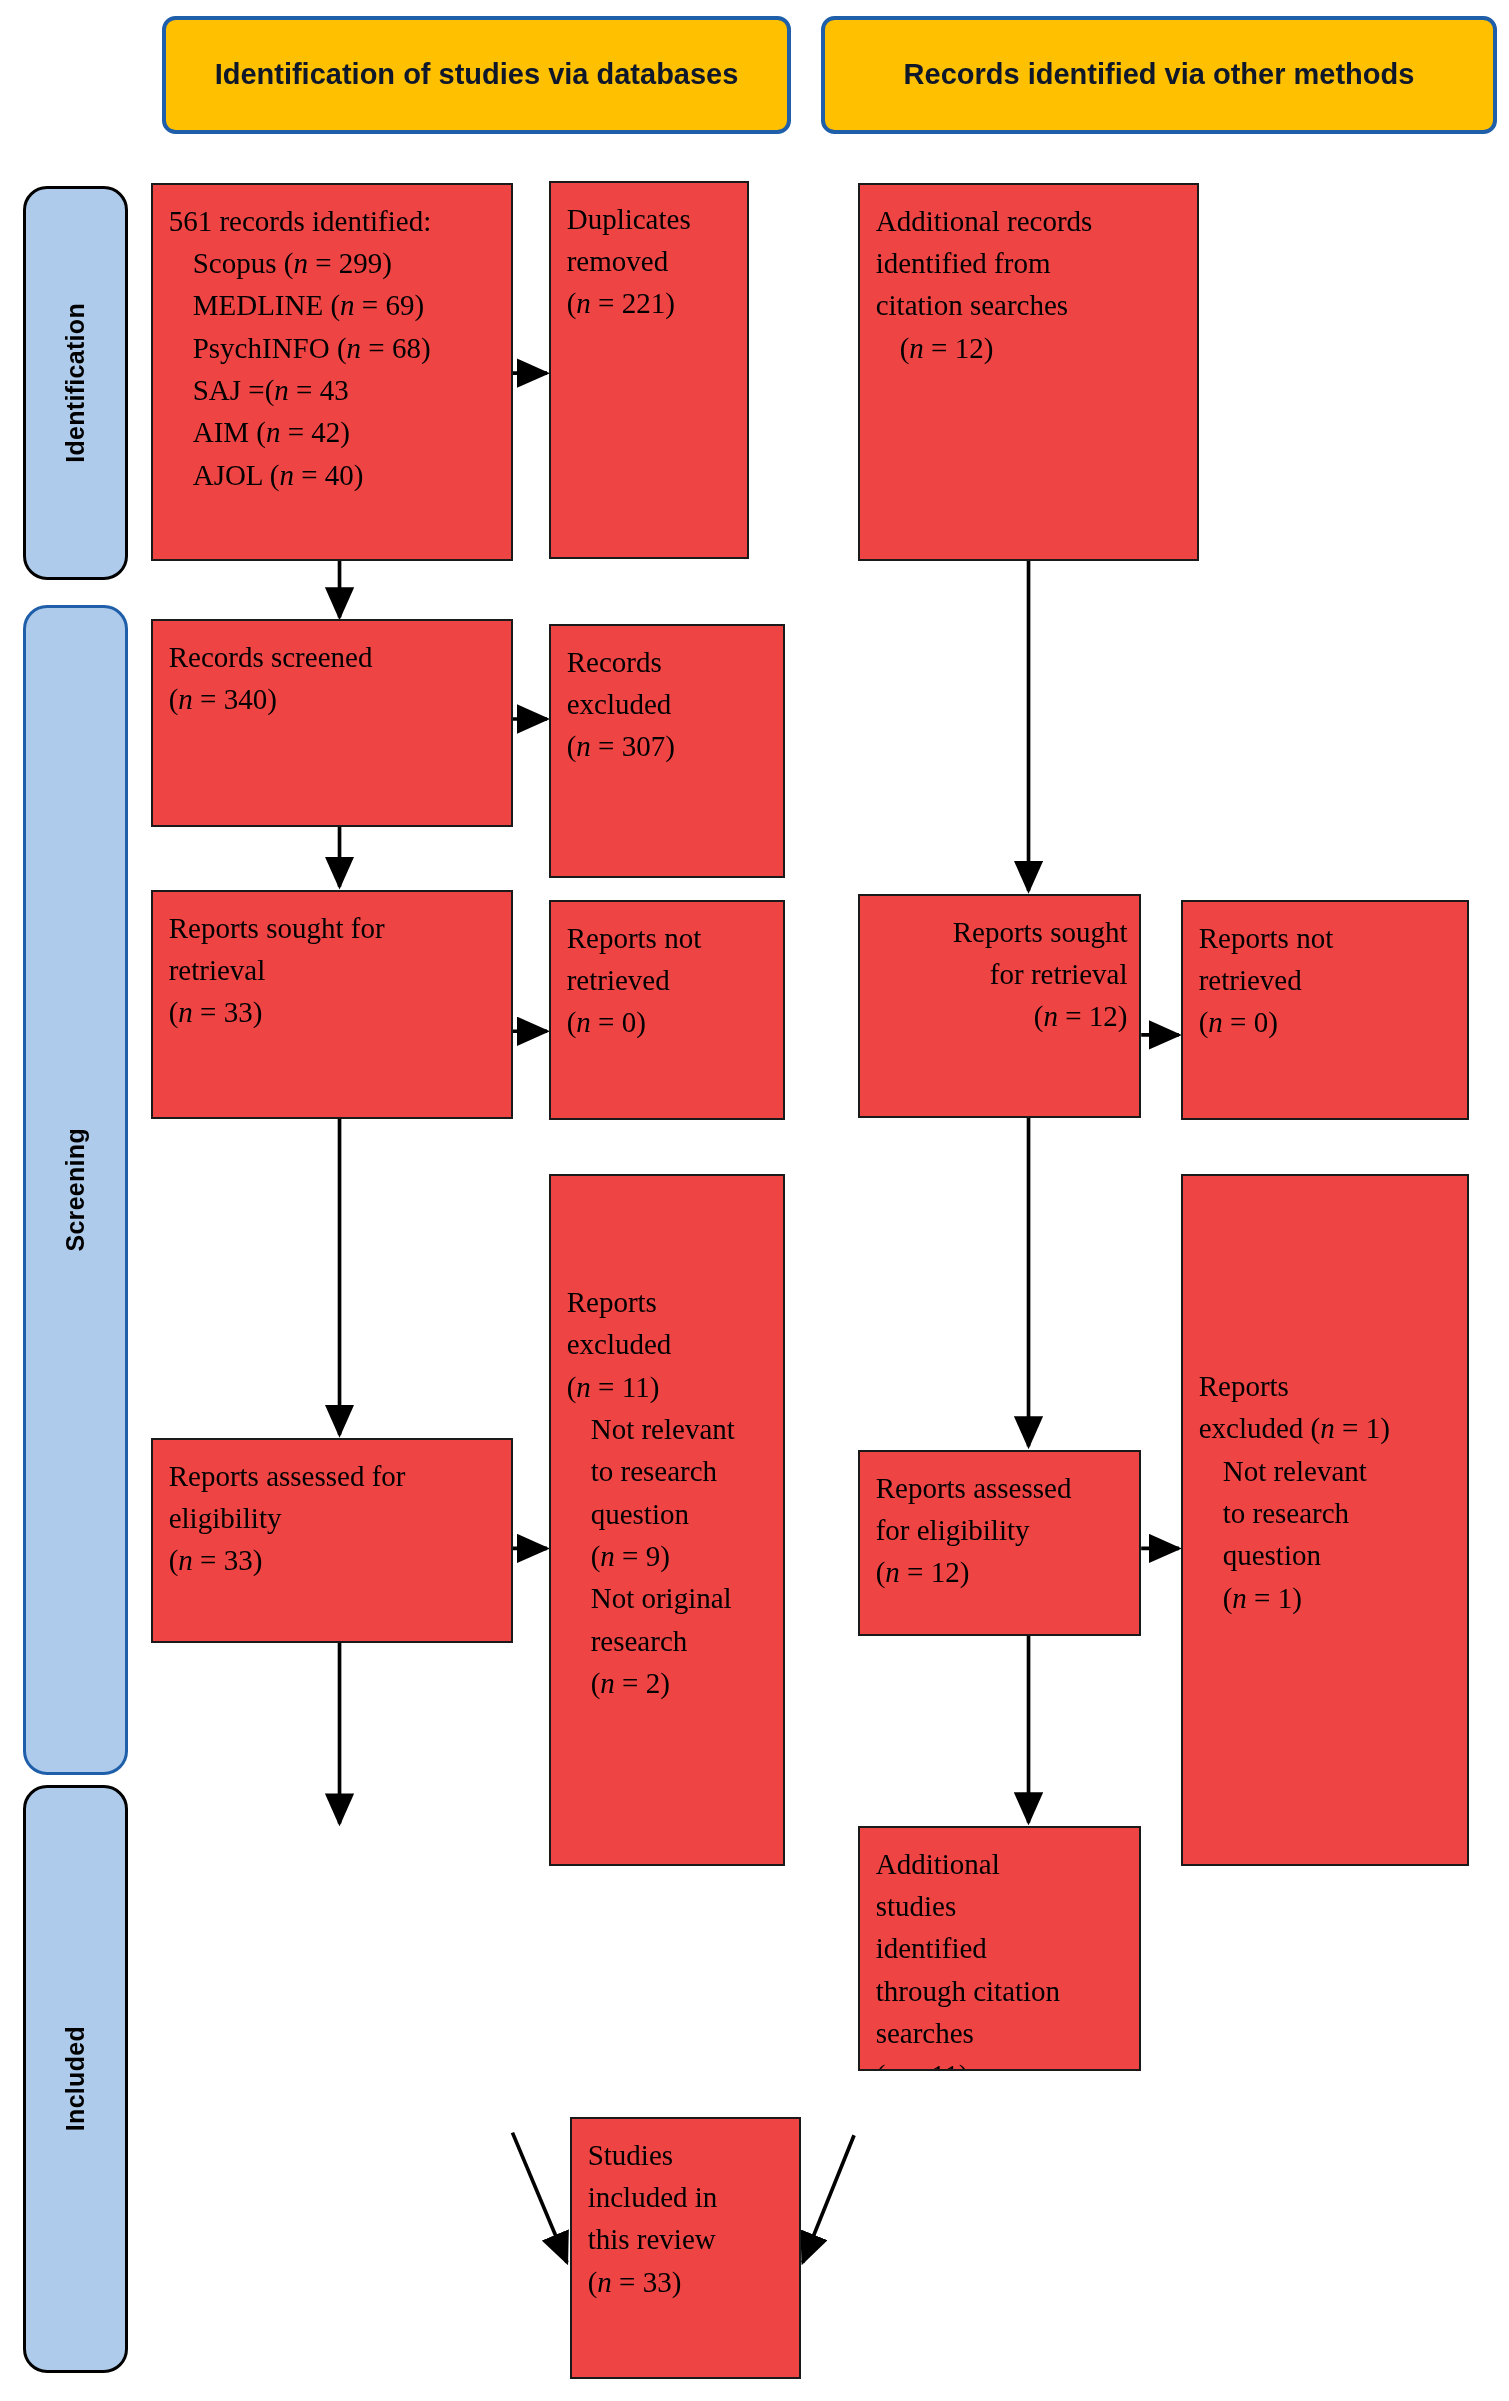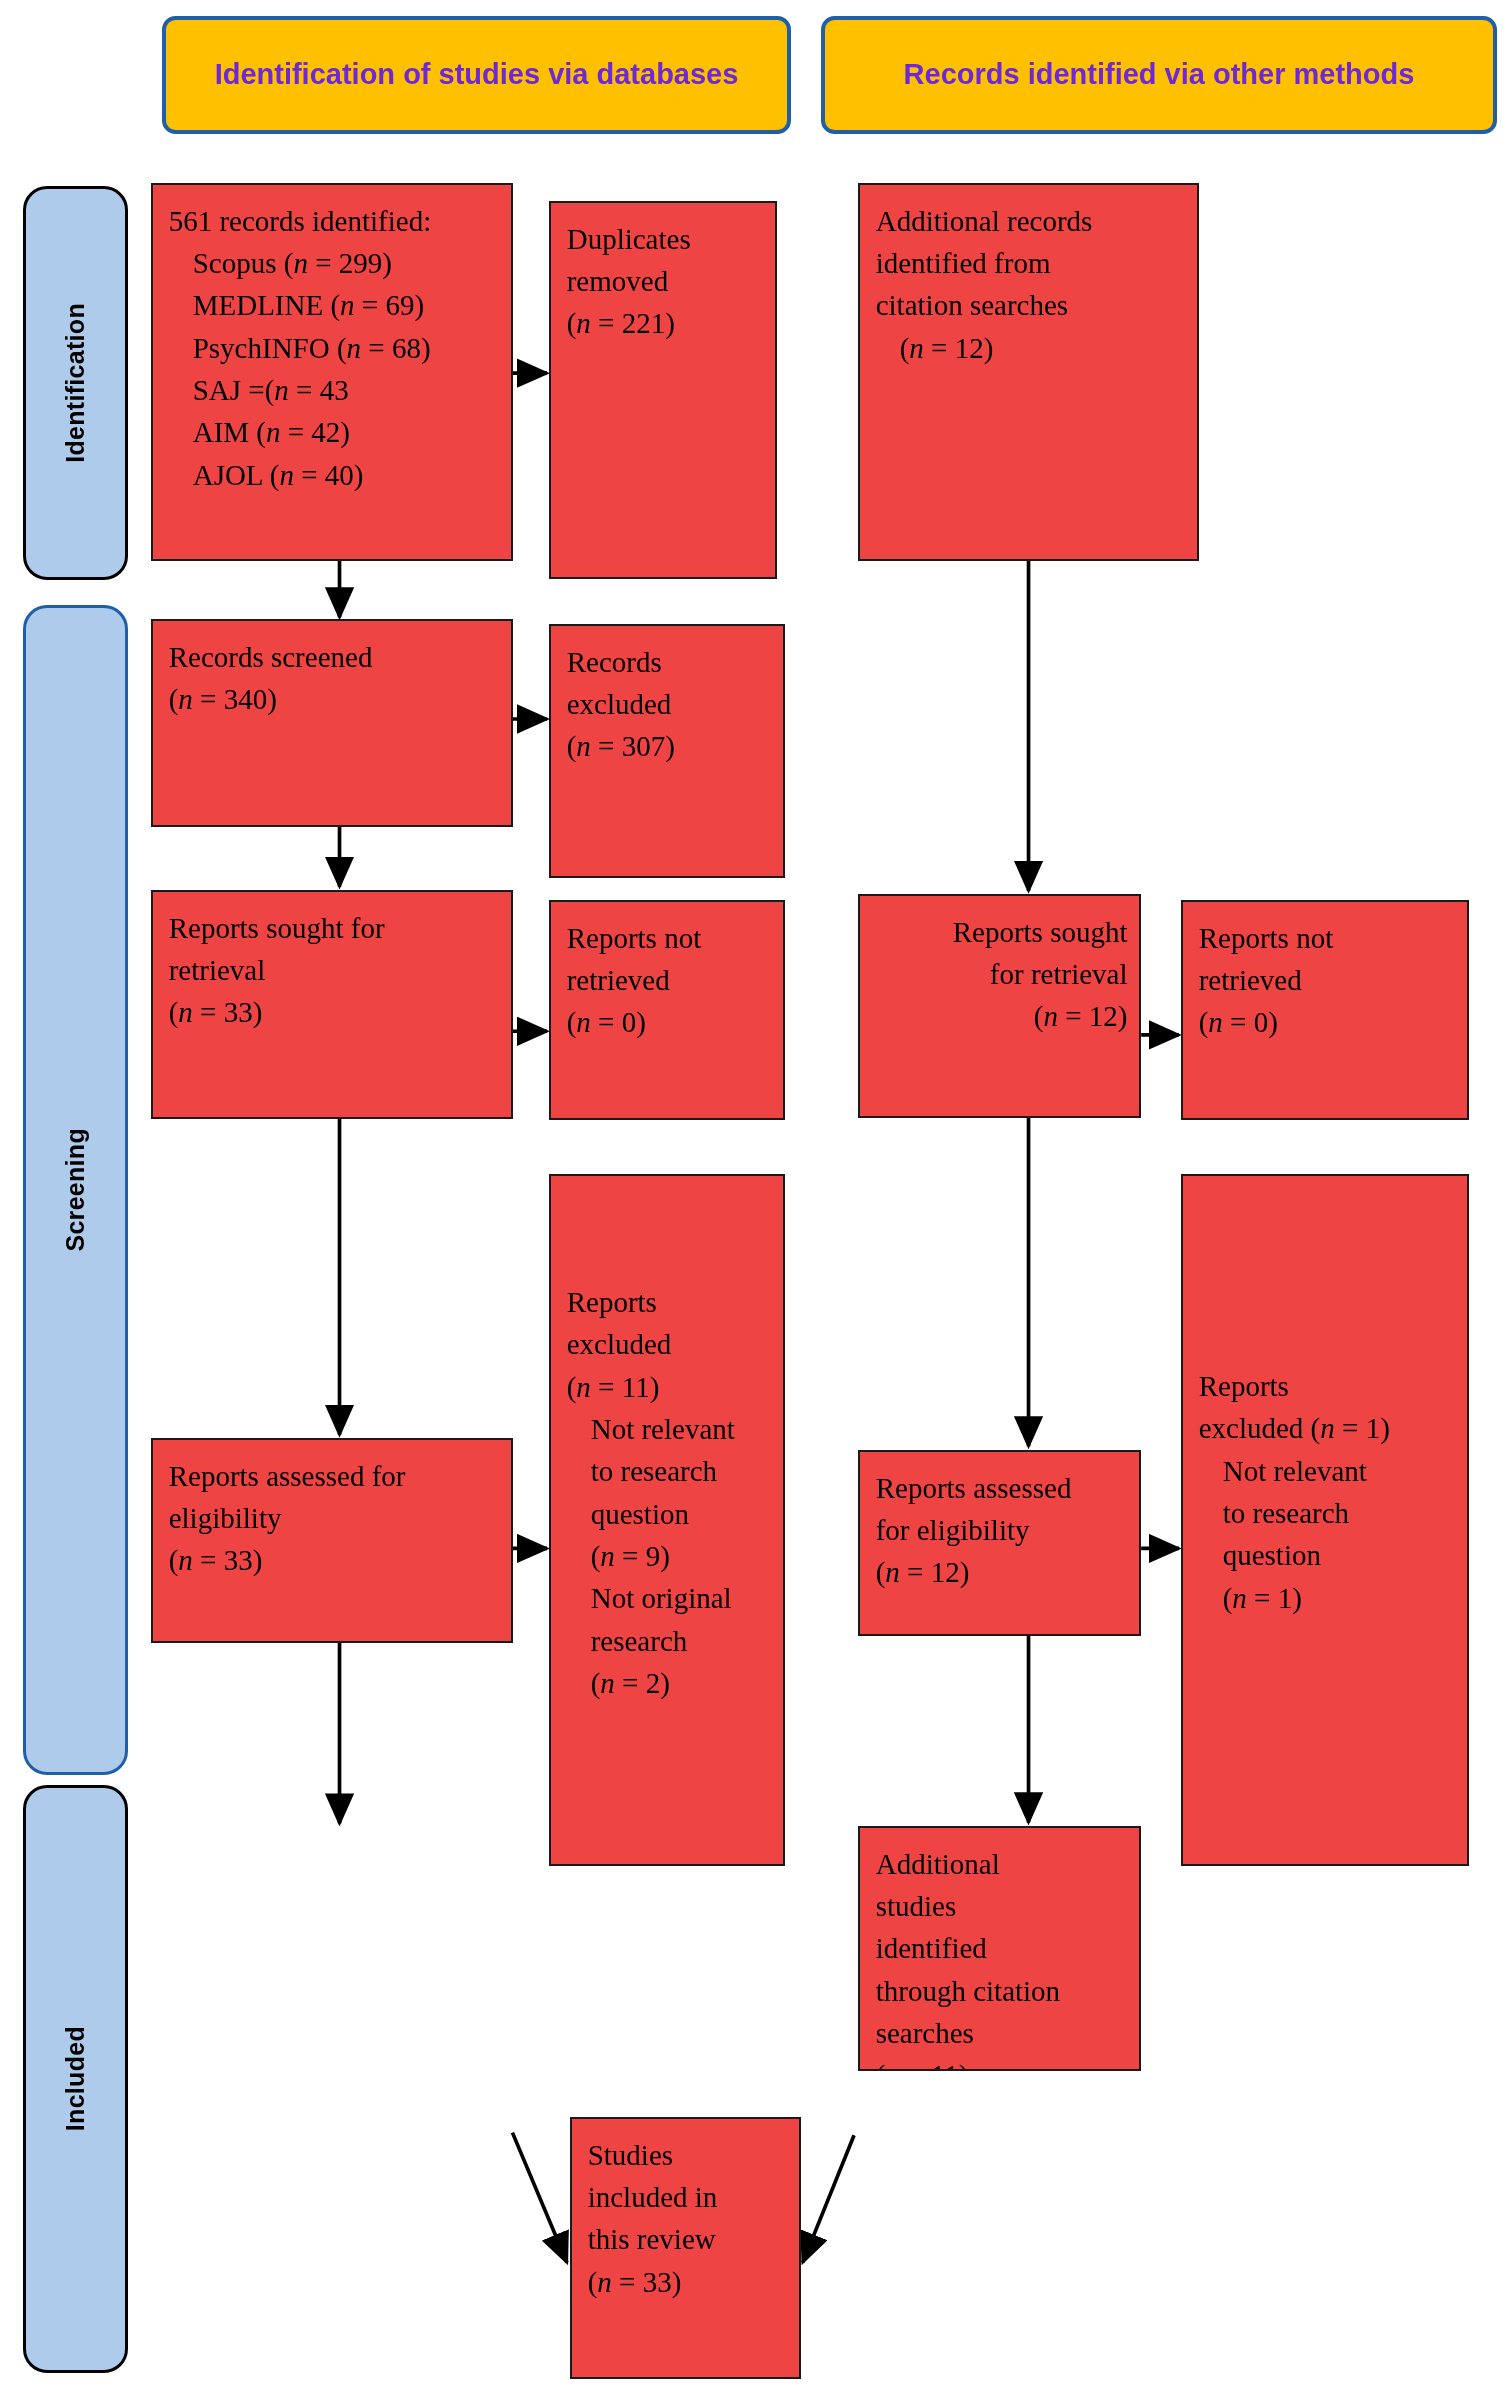--- a/index.html
+++ b/index.html
@@ -46,21 +46,21 @@
     box-sizing: border-box;
     display: flex;
     align-items: center;
     justify-content: center;
     text-align: center;
   }
   .banner-label {
     font-family: "Liberation Sans", "DejaVu Sans", sans-serif;
     font-weight: bold;
     font-size: 29px;
-    color: #6d28d9;
+    color: #0f172a;
     line-height: 1.1;
     padding: 0 7.3px;
   }
   
   .box {
     position: absolute;
     background: #ef4444;
     border: 2.1px solid #1a1a1a;
     box-sizing: border-box;
     padding: 14.7px 11.5px 9.4px 15.7px;
@@ -150,21 +150,21 @@
   <div class="box" style="left:151px; top:183px; width:362px; height:378px;">
     <span class="ln">561 records identified:</span>
     <span class="ln ind">Scopus (<span class="it">n</span> = 299)</span>
     <span class="ln ind">MEDLINE (<span class="it">n</span> = 69)</span>
     <span class="ln ind">PsychINFO (<span class="it">n</span> = 68)</span>
     <span class="ln ind">SAJ =(<span class="it">n</span> = 43</span>
     <span class="ln ind">AIM (<span class="it">n</span> = 42)</span>
     <span class="ln ind">AJOL (<span class="it">n</span> = 40)</span>
   </div>
 
-  <div class="box" style="left:549px; top:201px; width:228px; height:378px;">
+  <div class="box" style="left:549px; top:181px; width:200px; height:378px;">
     <span class="ln">Duplicates</span>
     <span class="ln">removed</span>
     <span class="ln">(<span class="it">n</span> = 221)</span>
   </div>
 
   <div class="box" style="left:151px; top:619px; width:362px; height:208px;">
     <span class="ln">Records screened</span>
     <span class="ln">(<span class="it">n</span> = 340)</span>
   </div>
 

